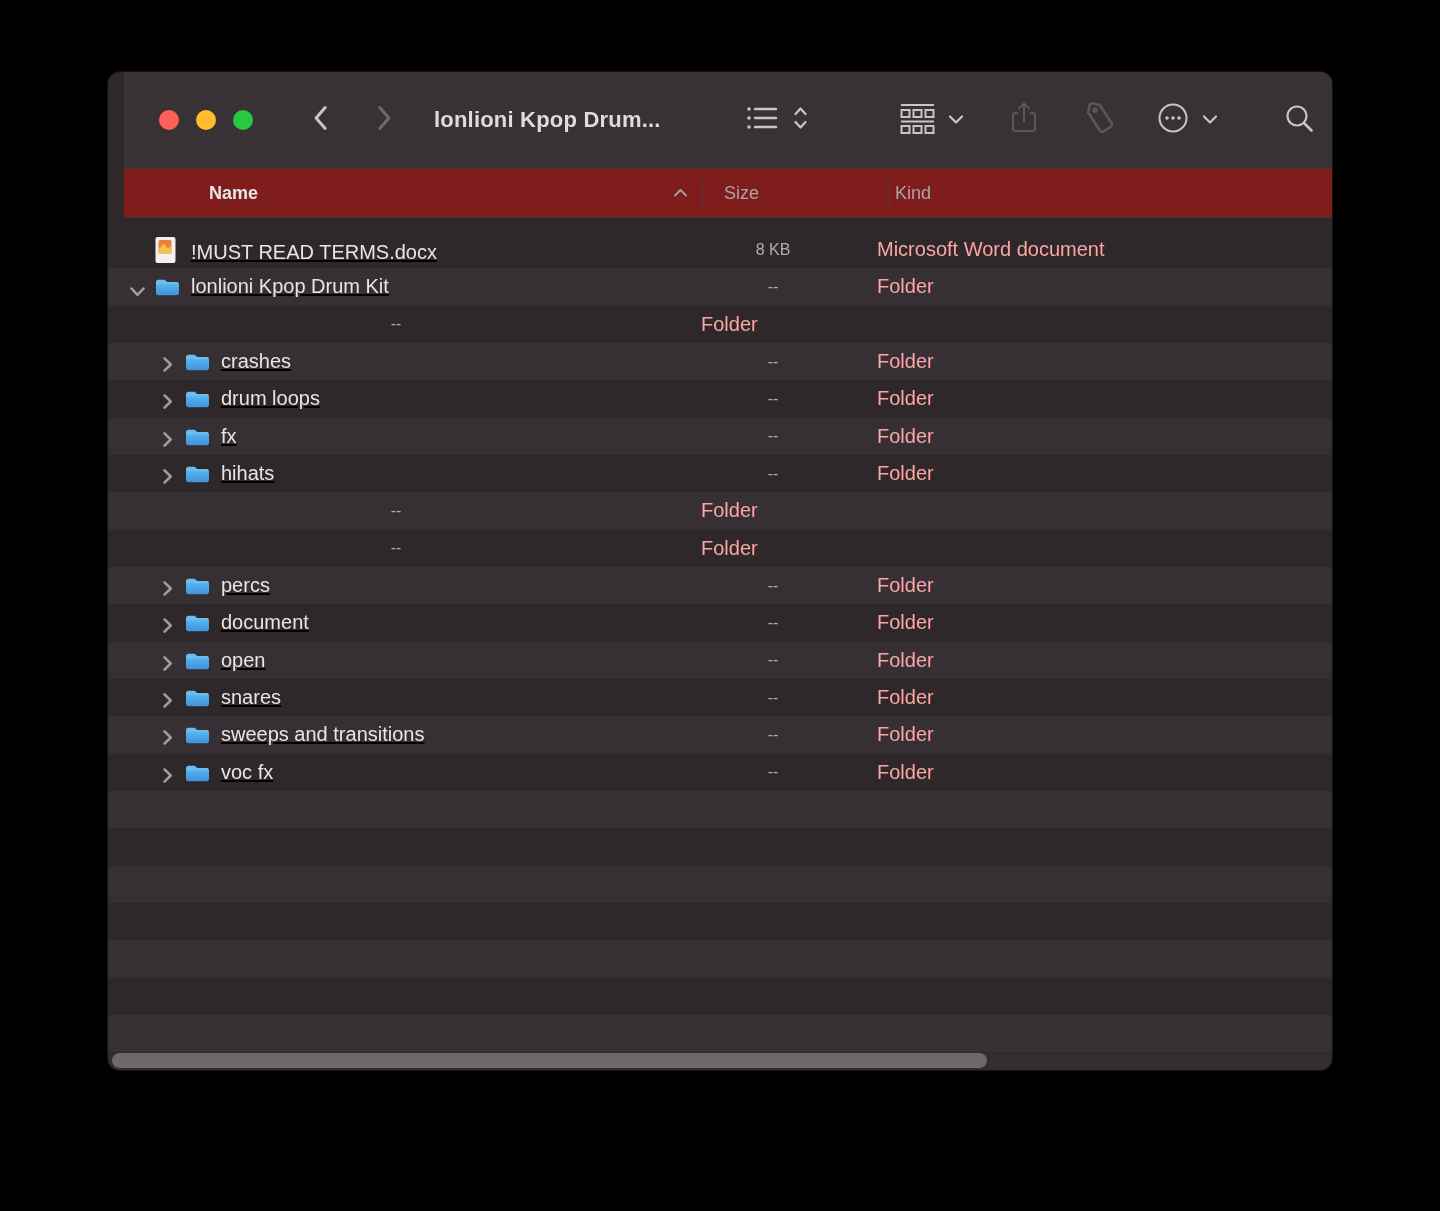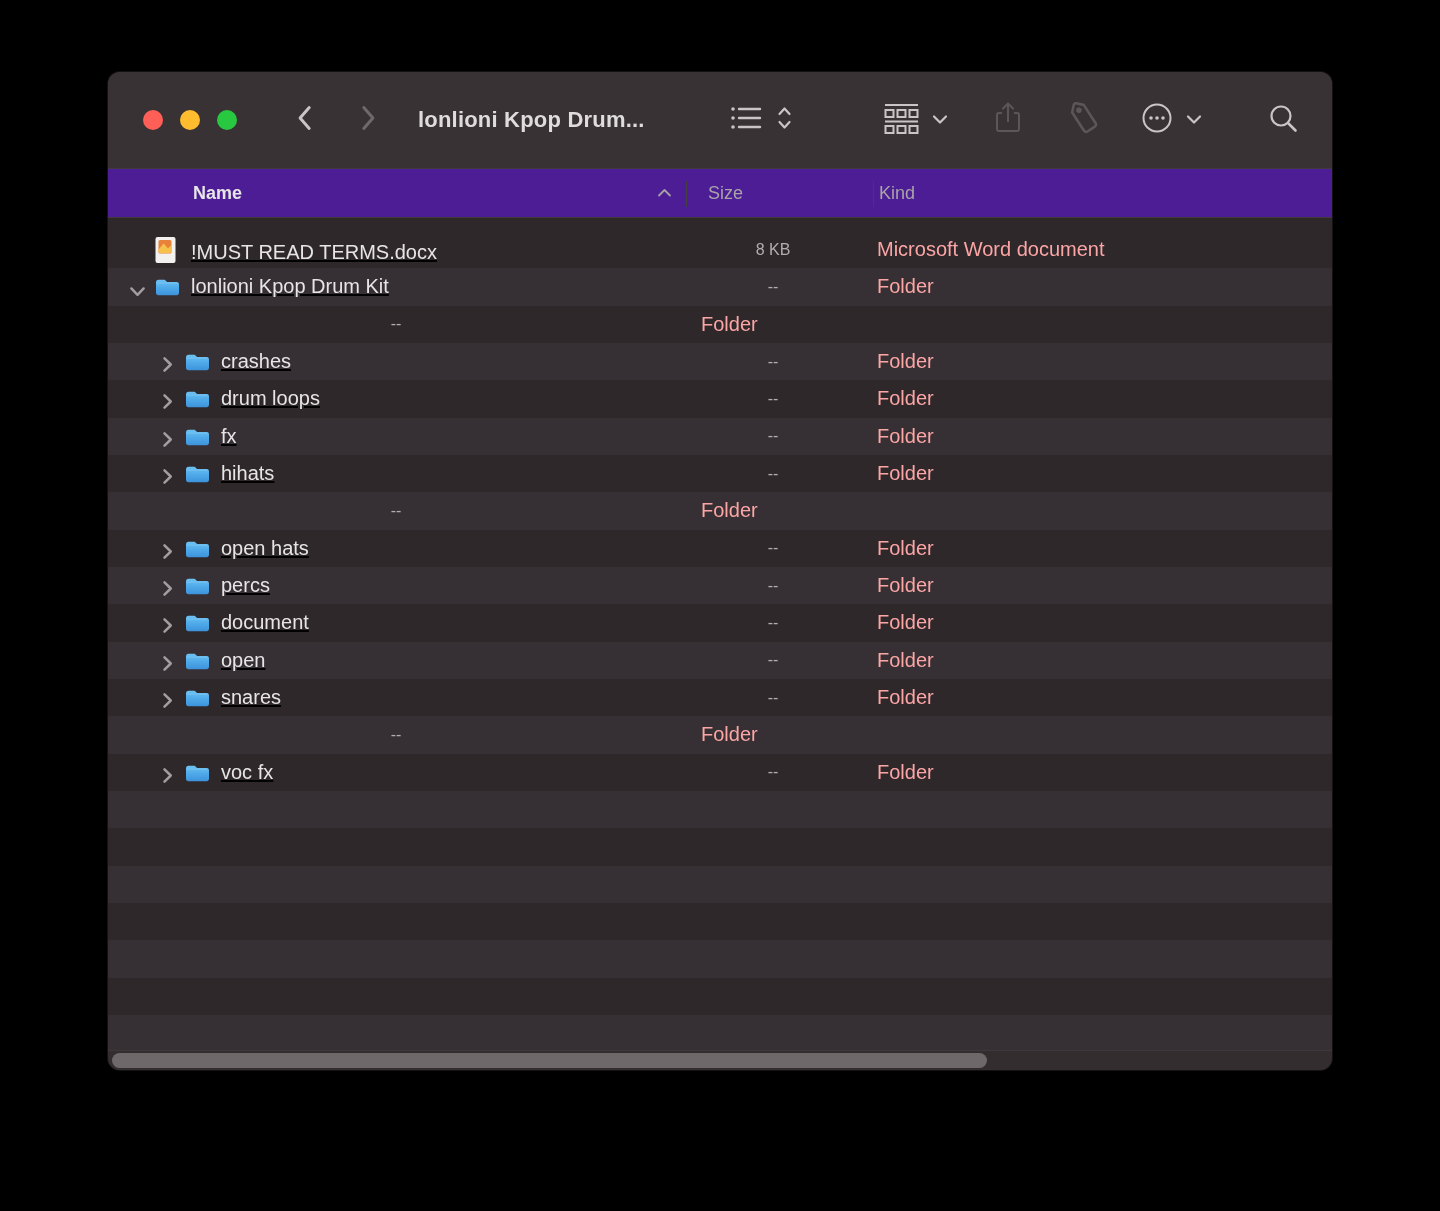--- a/index.html
+++ b/index.html
@@ -1,34 +1,34 @@
 <!DOCTYPE html>
 <html><head>
 <meta charset="utf-8">
 <style>
   * { margin:0; padding:0; box-sizing:border-box; }
   html,body { width:1440px; height:1211px; background:#000; overflow:hidden;
               font-family:"Liberation Sans","DejaVu Sans",sans-serif; }
 
   .window { position:absolute; left:108px; top:72px; width:1224px; height:998px;
             background:#2e282b; border-radius:12px; overflow:hidden;
-            box-shadow:0 0 0 1px #141112, 0 18px 50px rgba(0,0,0,.6); }
+            box-shadow:0 0 0 1px #141112, 0 18px 50px rgba(0,0,0,.6);padding-left:16px; }
 
   
   .titlebar { position:relative; height:96px; background:#383235; }
   .traffic { position:absolute; left:143px; top:110px; display:flex; gap:17px; }
   .traffic { left:35px; top:38px; }
   .light { width:20px; height:20px; border-radius:50%; }
   .tb-item { position:absolute; top:0; height:96px; display:flex; align-items:center; }
   .win-title { font-size:22px; font-weight:bold; color:#dedcdd; letter-spacing:.2px; }
   .dim svg path, .dim svg circle, .dim svg line, .dim svg rect { stroke:#5c5659 !important; }
   .dim svg .fdot { fill:#5c5659 !important; }
 
   
-  .col-header { position:relative; height:50px; background:#4c1d95;
+  .col-header { position:relative; height:50px; background:#7f1d1d;
                 border-top:1px solid #413b3e; border-bottom:1px solid #413b3e;
                 display:grid; grid-template-columns:578px 176px 1fr; align-items:center; }
   .col-header .h-name { padding-left:85px; font-size:18px; font-weight:bold; color:#e7e5e6;
                         display:flex; align-items:center; }
   .col-header .h-size { padding-left:22px; font-size:18px; color:#a9a4a6; }
   .col-header .h-kind { padding-left:17px; font-size:18px; color:#a9a4a6; }
   .sort-chevron { margin-left:auto; margin-right:14px; display:flex; }
   .col-sep { position:absolute; top:12px; width:1px; height:26px; background:#464043; }
   .sep-1 { left:578px; } .sep-2 { left:765px; }
 
@@ -309,34 +309,20 @@
         <span class="fname">hihats</span>
       </div>
       <div class="size-cell">--</div>
       <div class="kind-cell">Folder</div>
     </div>
       <div class="row indent-1">
       <div class="size-cell">--</div>
       <div class="kind-cell">Folder</div>
     </div>
       <div class="row indent-1">
-      <div class="name-cell">
-        <span class="chev">
-            <svg width="13" height="17" viewBox="0 0 9 13">
-              <path d="M2.2 1.8 L7 6.5 L2.2 11.2" fill="none" stroke="#a39da0" stroke-width="1.9" stroke-linecap="round" stroke-linejoin="round"></path>
-            </svg>
-          </span>
-        <span class="item-icon">
-            <svg width="27" height="22" viewBox="0 0 27 22">
-              <path d="M2 6.2 C2 4.8 3 3.8 4.4 3.8 h6.3 l2.4 2.3 h9.5 C24 6.1 25 7.1 25 8.5 v8.3 c0 1.4 -1 2.4 -2.4 2.4 H4.4 C3 19.2 2 18.2 2 16.8 Z" fill="url(#folderGrad)"></path>
-              <line x1="2.4" y1="7.1" x2="24.6" y2="7.1" stroke="#8ed3f7" stroke-width="0.9" opacity="0.55"></line>
-            </svg>
-          </span>
-        <span class="fname">open hats</span>
-      </div>
       <div class="size-cell">--</div>
       <div class="kind-cell">Folder</div>
     </div>
       <div class="row indent-1">
       <div class="name-cell">
         <span class="chev">
             <svg width="13" height="17" viewBox="0 0 9 13">
               <path d="M2.2 1.8 L7 6.5 L2.2 11.2" fill="none" stroke="#a39da0" stroke-width="1.9" stroke-linecap="round" stroke-linejoin="round"></path>
             </svg>
           </span>
@@ -399,20 +385,34 @@
               <path d="M2 6.2 C2 4.8 3 3.8 4.4 3.8 h6.3 l2.4 2.3 h9.5 C24 6.1 25 7.1 25 8.5 v8.3 c0 1.4 -1 2.4 -2.4 2.4 H4.4 C3 19.2 2 18.2 2 16.8 Z" fill="url(#folderGrad)"></path>
               <line x1="2.4" y1="7.1" x2="24.6" y2="7.1" stroke="#8ed3f7" stroke-width="0.9" opacity="0.55"></line>
             </svg>
           </span>
         <span class="fname">snares</span>
       </div>
       <div class="size-cell">--</div>
       <div class="kind-cell">Folder</div>
     </div>
       <div class="row indent-1">
+      <div class="name-cell">
+        <span class="chev">
+            <svg width="13" height="17" viewBox="0 0 9 13">
+              <path d="M2.2 1.8 L7 6.5 L2.2 11.2" fill="none" stroke="#a39da0" stroke-width="1.9" stroke-linecap="round" stroke-linejoin="round"></path>
+            </svg>
+          </span>
+        <span class="item-icon">
+            <svg width="27" height="22" viewBox="0 0 27 22">
+              <path d="M2 6.2 C2 4.8 3 3.8 4.4 3.8 h6.3 l2.4 2.3 h9.5 C24 6.1 25 7.1 25 8.5 v8.3 c0 1.4 -1 2.4 -2.4 2.4 H4.4 C3 19.2 2 18.2 2 16.8 Z" fill="url(#folderGrad)"></path>
+              <line x1="2.4" y1="7.1" x2="24.6" y2="7.1" stroke="#8ed3f7" stroke-width="0.9" opacity="0.55"></line>
+            </svg>
+          </span>
+        <span class="fname">sweeps and transitions</span>
+      </div>
       <div class="size-cell">--</div>
       <div class="kind-cell">Folder</div>
     </div>
       <div class="row indent-1">
       <div class="name-cell">
         <span class="chev">
             <svg width="13" height="17" viewBox="0 0 9 13">
               <path d="M2.2 1.8 L7 6.5 L2.2 11.2" fill="none" stroke="#a39da0" stroke-width="1.9" stroke-linecap="round" stroke-linejoin="round"></path>
             </svg>
           </span>

